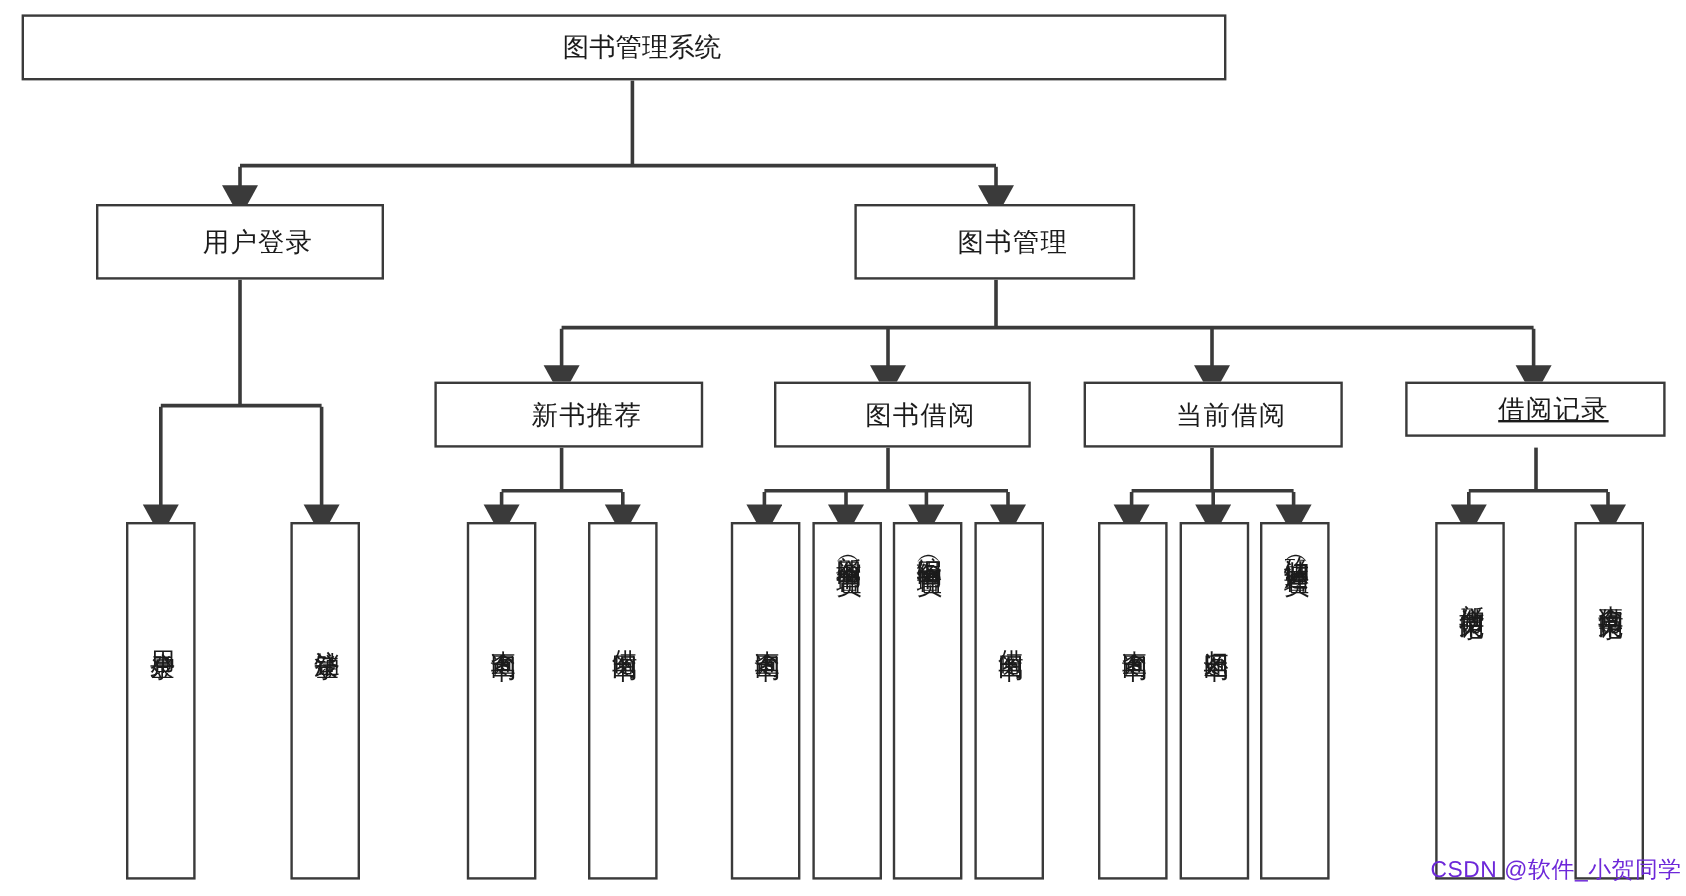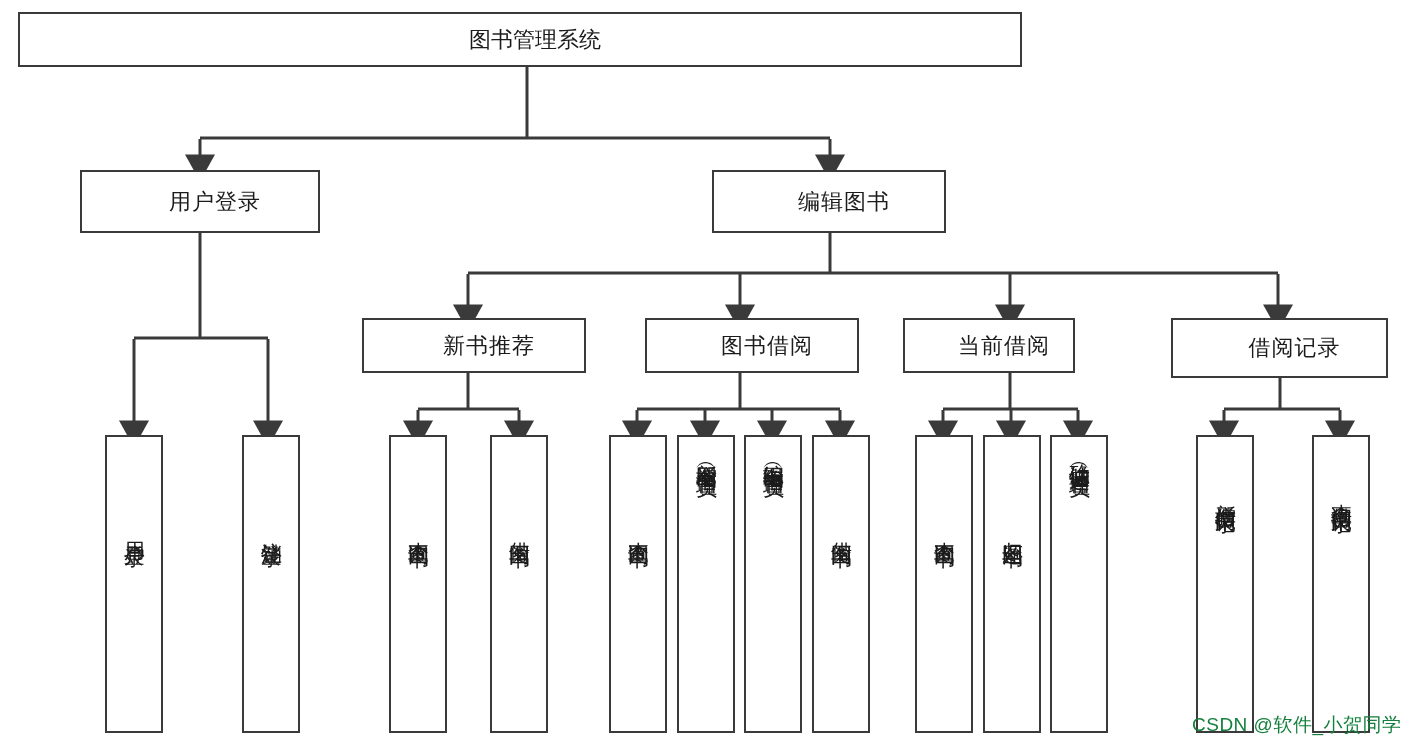--- a/index.html
+++ b/index.html
@@ -43,21 +43,21 @@
     line-height:1.28;
     letter-spacing:2px;
     color:#1b1b1b;
     white-space:nowrap;
   }
 
   .watermark{
     position:absolute;
     left:1192px; top:712px;
     font-size:19px;
-    color:#15803d;
+    color:#6d28d9;
     letter-spacing:0.5px;
     white-space:nowrap;
   }
 </style>
 </head>
 <body>
 
 <div id="stage">
 
   <svg class="wires" viewBox="0 0 1405 747" xmlns="http://www.w3.org/2000/svg">
@@ -111,33 +111,33 @@
   </svg>
 
   <div class="node root" style="left:18px;top:12px;width:1004px;height:55px;">
     <span>图书管理系统</span>
   </div>
 
   <div class="node h" style="left:80px;top:170px;width:240px;height:63px;">
     <span>用户登录</span>
   </div>
   <div class="node h" style="left:712px;top:170px;width:234px;height:63px;">
-    <span>编辑图书</span>
+    <span>图书管理</span>
   </div>
 
   <div class="node h" style="left:362px;top:318px;width:224px;height:55px;">
     <span>新书推荐</span>
   </div>
   <div class="node h" style="left:633px;top:318px;width:214px;height:55px;margin-left:12px;">
     <span>图书借阅</span>
   </div>
-  <div class="node h" style="left:903px;top:318px;width:172px;height:55px;">
+  <div class="node h" style="left:903px;top:318px;width:216px;height:55px;">
     <span>当前借阅</span>
   </div>
-  <div class="node h" style="left:1171px;top:318px;width:217px;height:60px;">
+  <div class="node h" style="left:1171px;top:318px;width:217px;height:46px;text-decoration:underline;">
     <span>借阅记录</span>
   </div>
 
   <div class="leaf" style="left:105px;top:435px;width:58px;height:298px;padding-top:88px;">
     <span>用户登录</span>
   </div>
   <div class="leaf" style="left:242px;top:435px;width:58px;height:298px;padding-top:88px;">
     <span>注销登录</span>
   </div>
 

